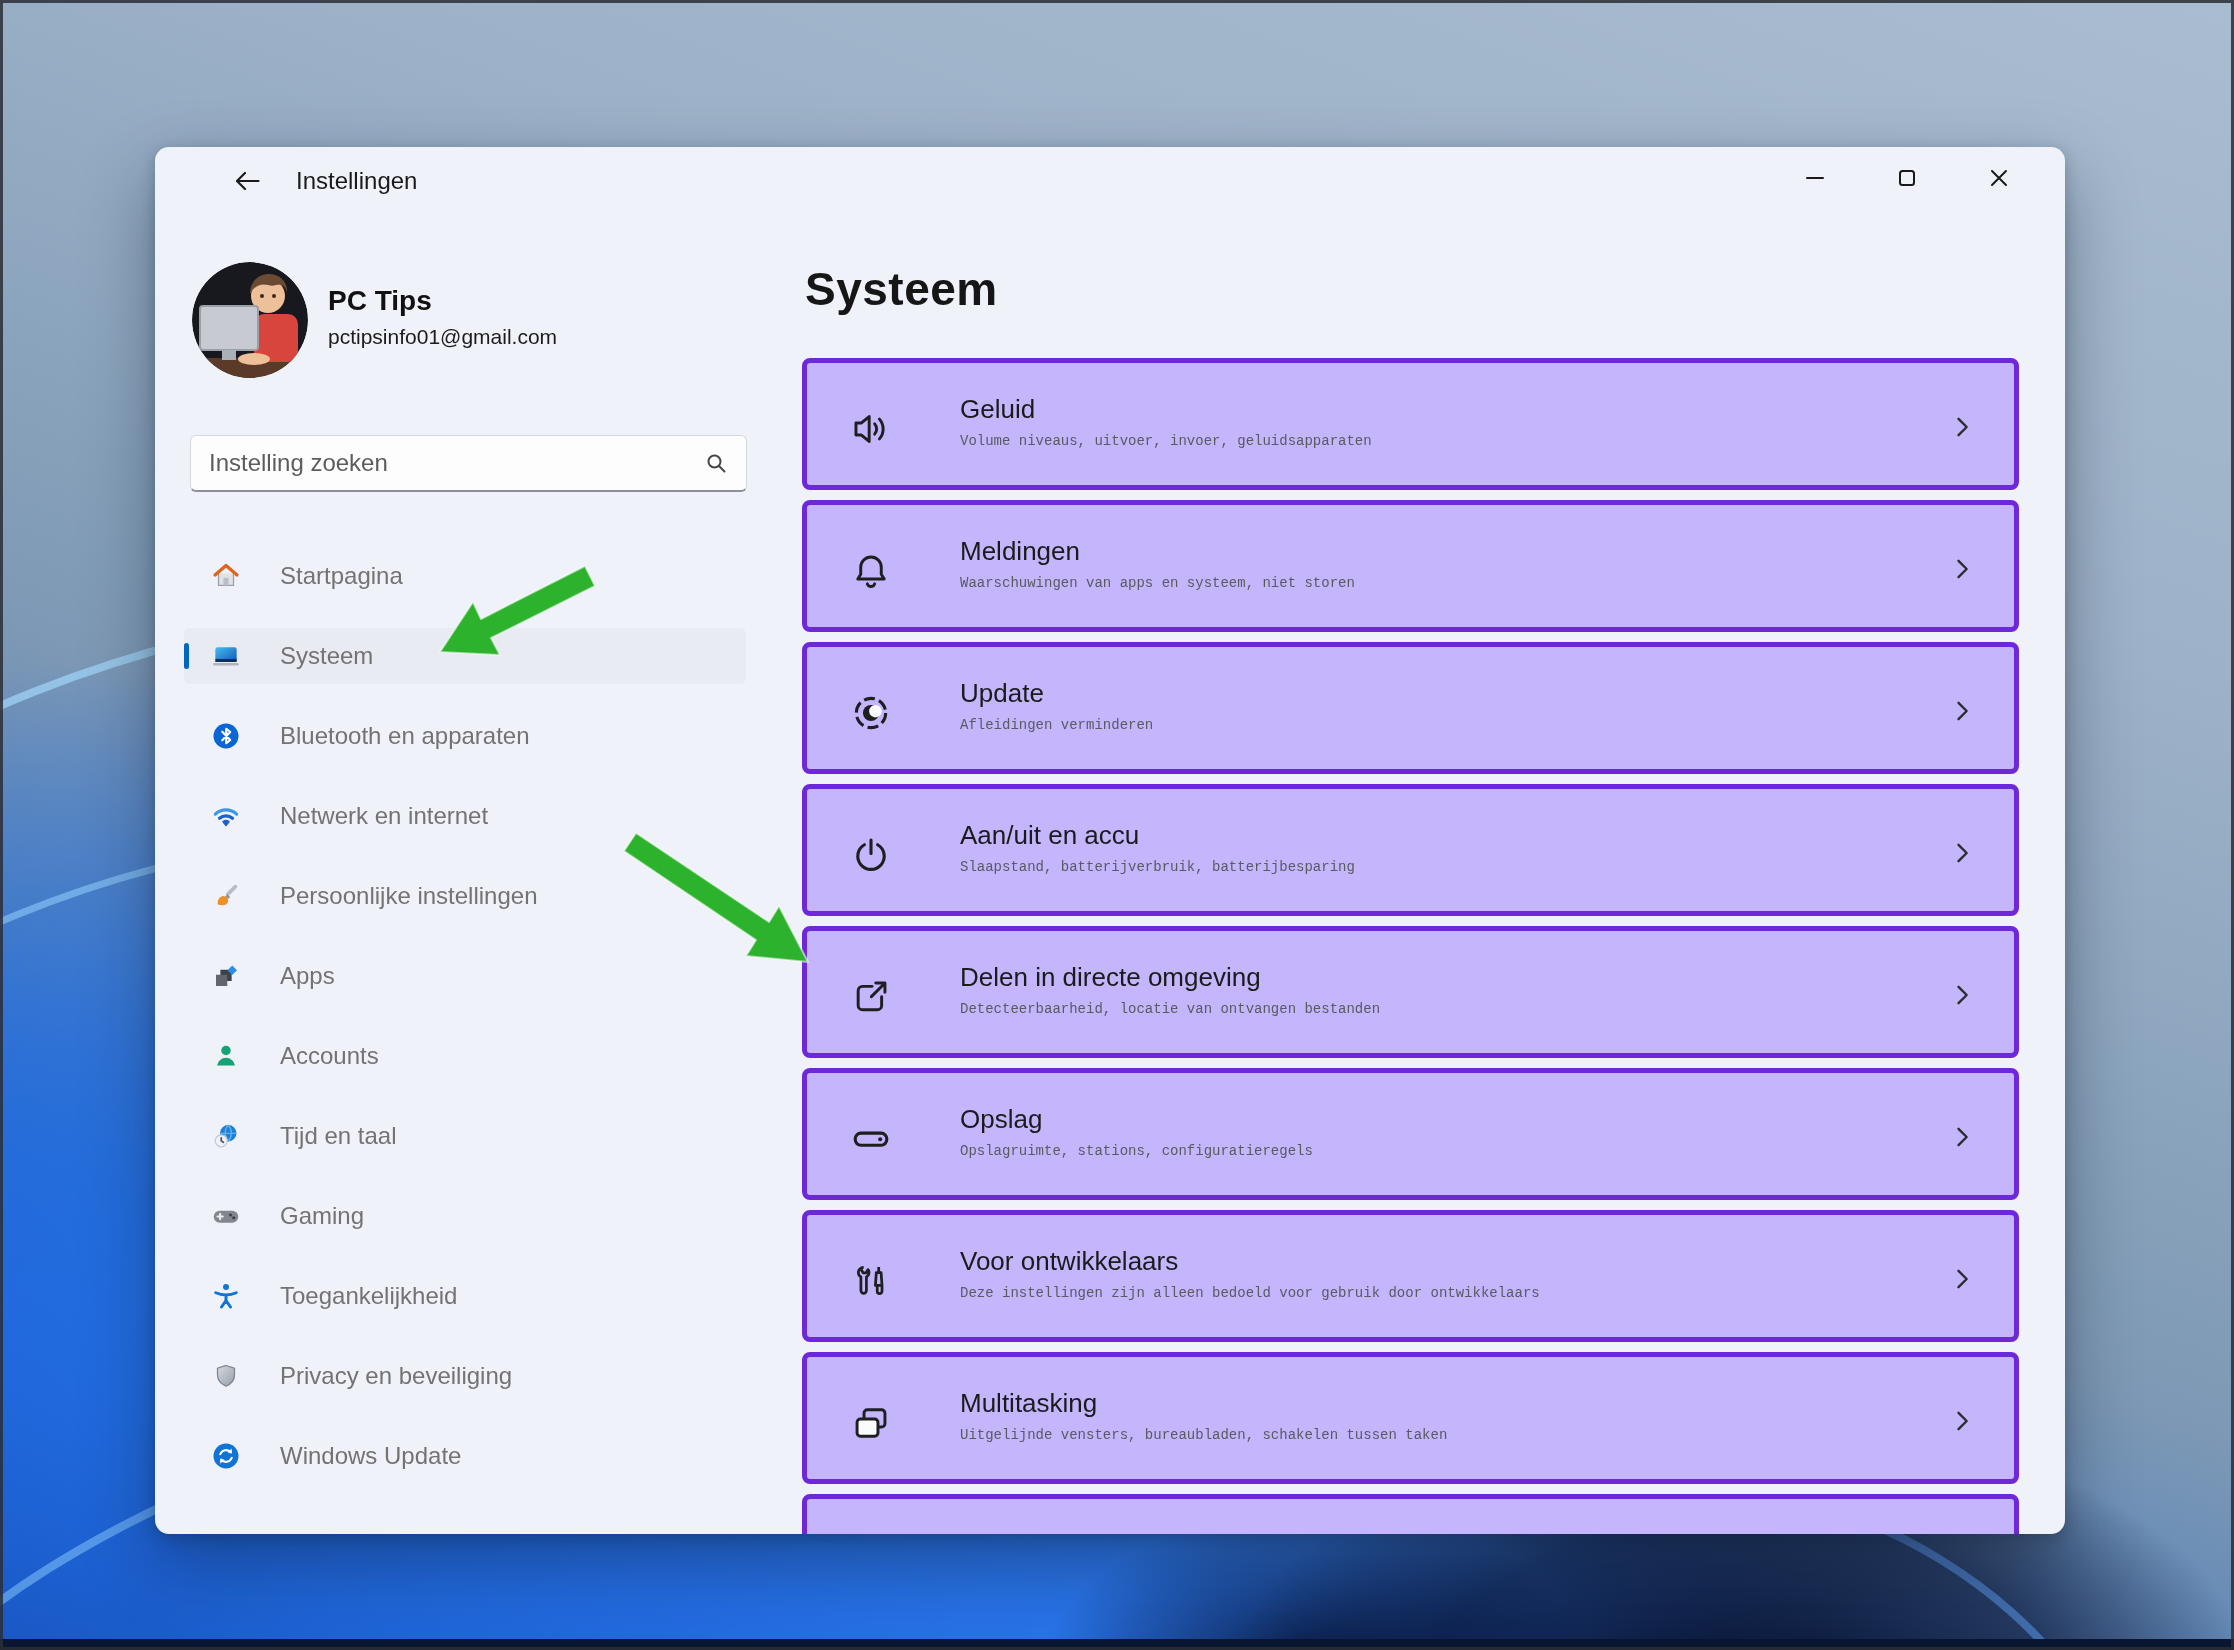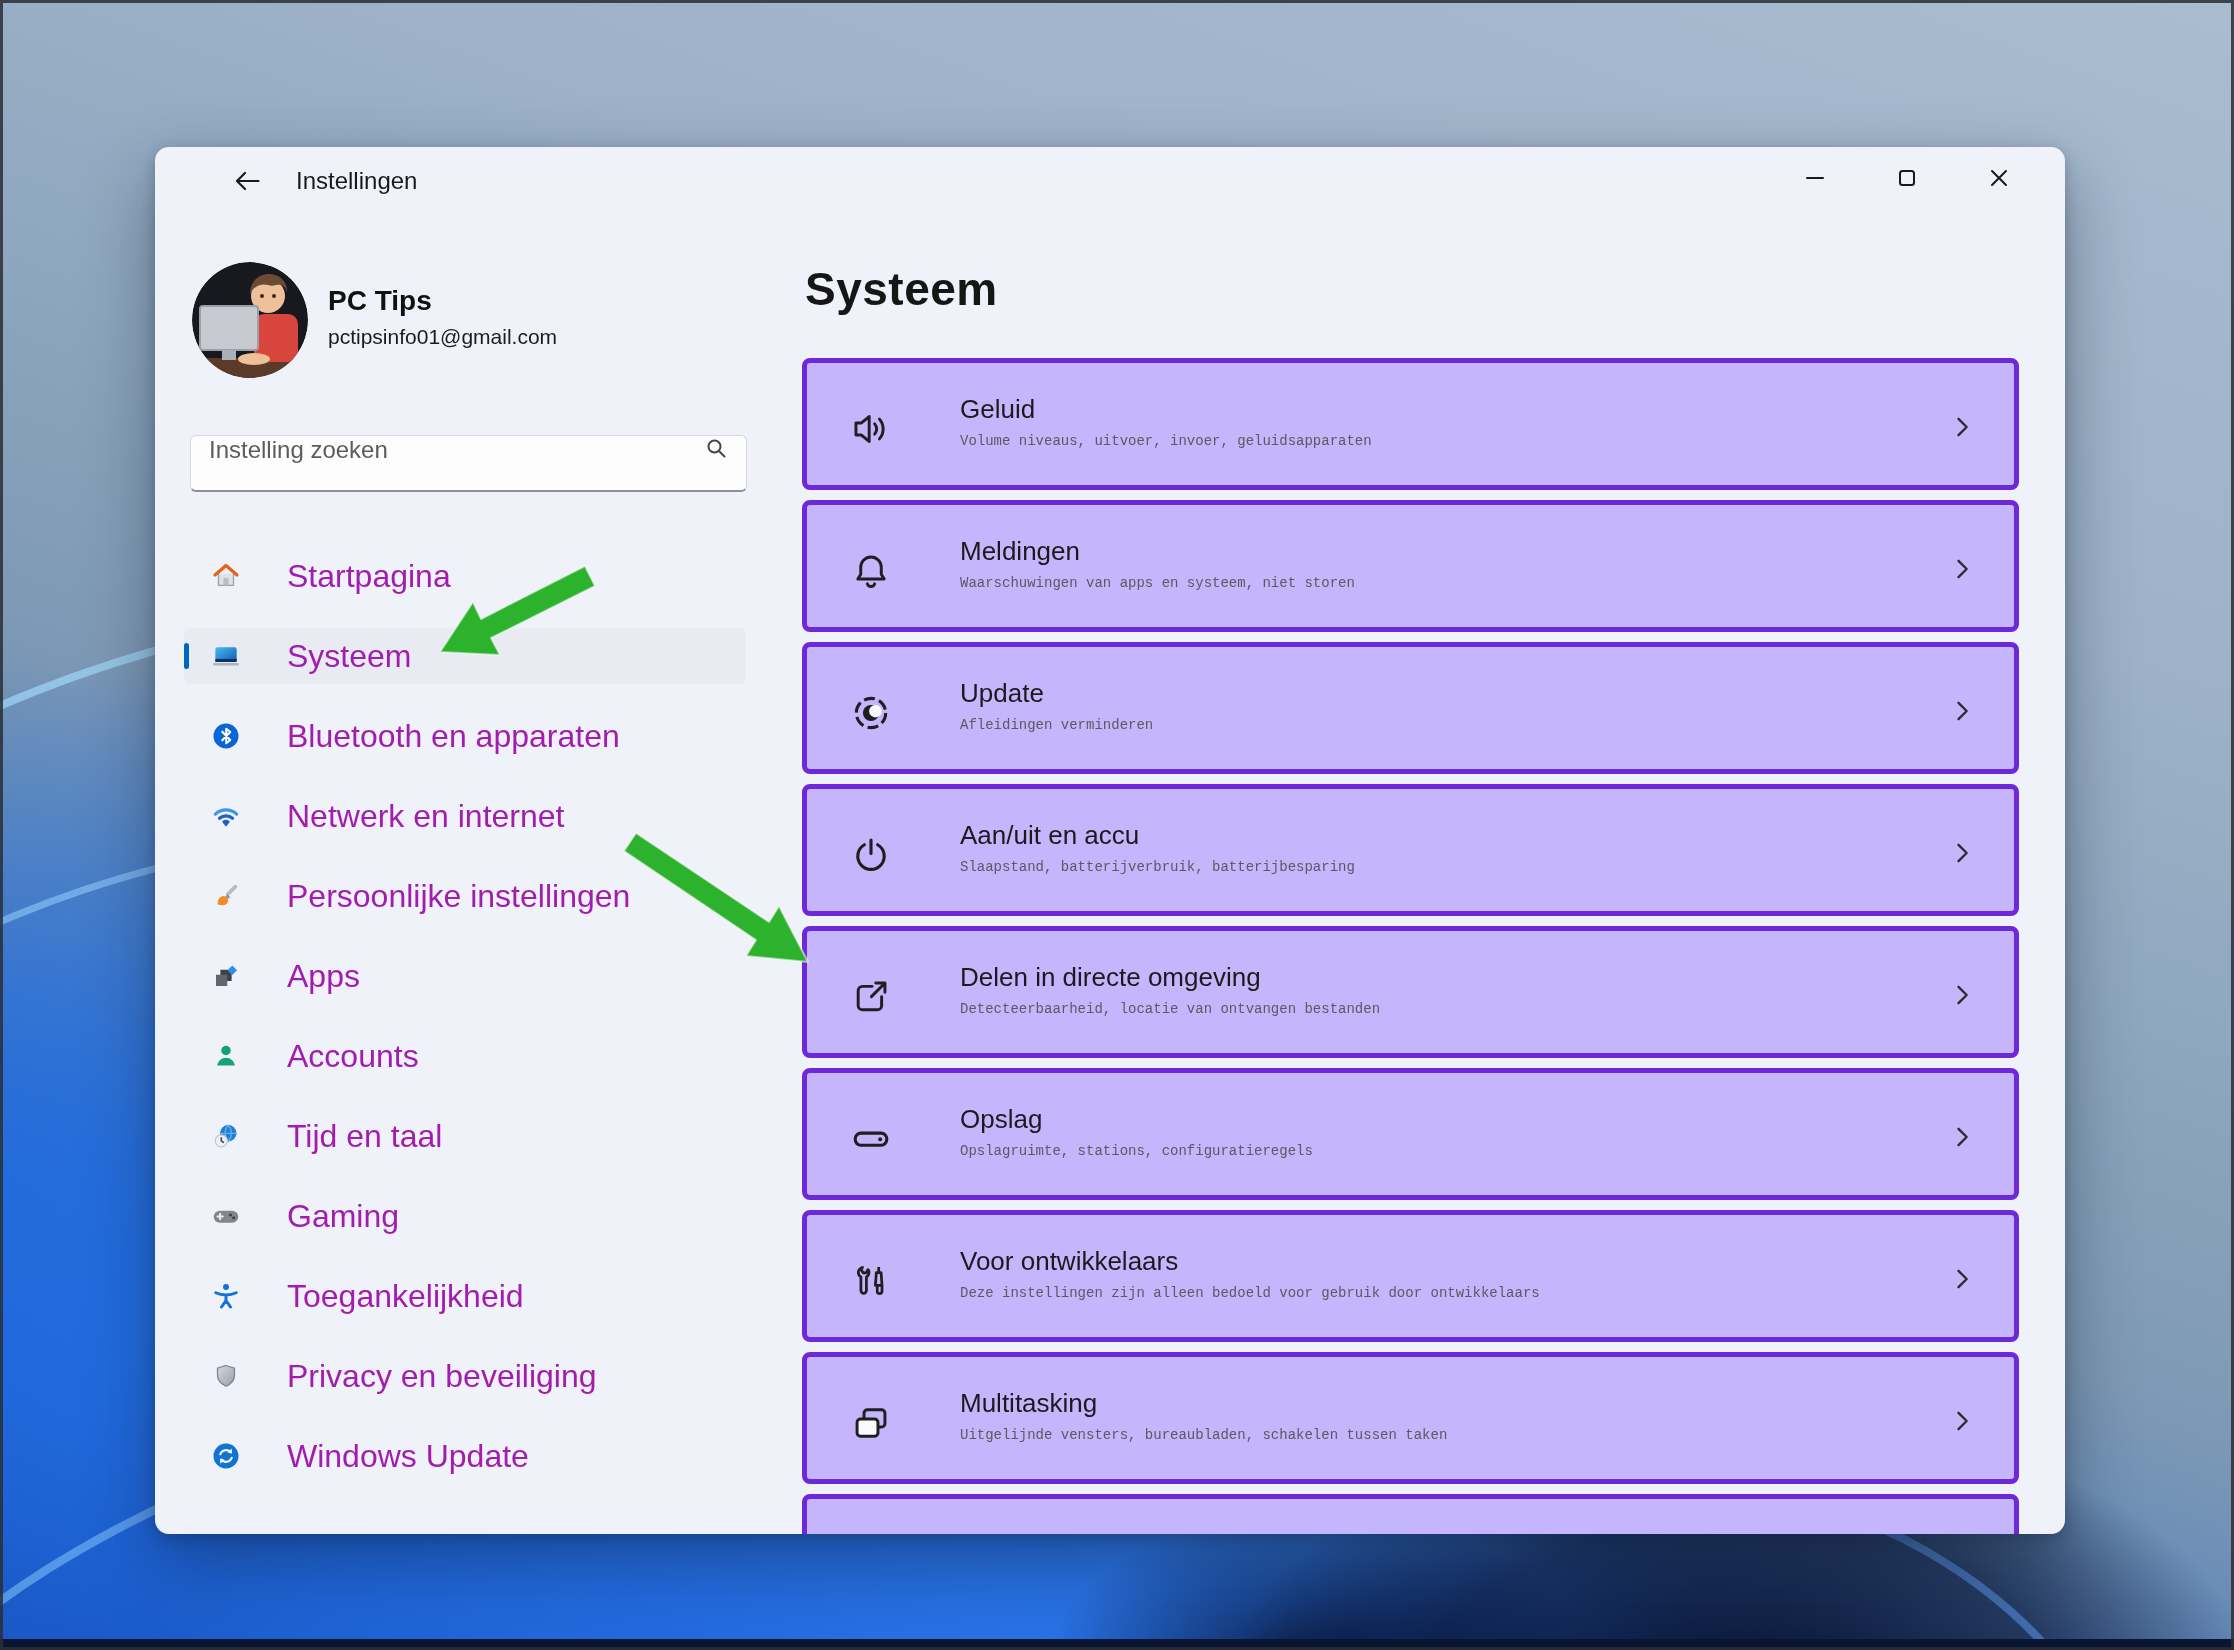--- a/index.html
+++ b/index.html
@@ -46,36 +46,36 @@
   .win-btn { width:92px; height:62px; display:flex; align-items:center; justify-content:center; }
 
   
   .avatar { position:absolute; left:37px; top:115px; width:116px; height:116px; border-radius:50%; overflow:hidden; }
   .profile-name { position:absolute; left:173px; top:138px; font-size:28px; font-weight:700; color:#111; }
   .profile-email { position:absolute; left:173px; top:178px; font-size:21px; color:#1c1c1c; }
 
   
   .search-box { position:absolute; left:35px; top:288px; width:557px; height:57px;
     background:#fdfdfe; border:1px solid #d6d8dd; border-bottom:2px solid #8d9096; border-radius:6px;
-    display:flex; align-items:flex-start; }
+    display:flex; align-items:center; }
   .search-box input { flex:1; border:none; outline:none; background:transparent;
     font-family:inherit; font-size:24px; color:#3a3a3a; padding:0 10px 0 18px; }
   .search-box input::placeholder { color:#5c5c5c; opacity:1; }
   .search-icon-wrap { padding-right:18px; display:flex; align-items:center; }
 
   
   .sidebar { position:absolute; left:29px; top:401px; width:562px; }
   .side-item { position:relative; height:56px; margin-bottom:24px; border-radius:6px;
     display:flex; align-items:center; }
   .side-item.selected { background:#e8ebf2; }
   .side-item .accent { display:none; }
   .side-item.selected .accent { display:block; position:absolute; left:0; top:15px; width:5px; height:26px;
     border-radius:3px; }
   .side-icon { position:absolute; left:26px; width:32px; height:32px; display:flex; align-items:center; justify-content:center; }
-  .side-label { position:absolute; left:103px; font-size:32px; color:#a21caf; white-space:nowrap; }
+  .side-label { position:absolute; left:96px; font-size:24px; color:#737373; white-space:nowrap; }
 
   
   .page-title { position:absolute; left:650px; top:115px; font-size:46px; font-weight:700; color:#161616; letter-spacing:.5px; }
   .rows { position:absolute; left:647px; top:211px; width:1217px; }
   .row-card { position:relative; height:132px; margin-bottom:10px;
     background:#c4b5fd; border:5px solid #6d28d9; border-radius:8px; }
   .row-icon { position:absolute; left:42px; top:44px; width:44px; height:44px; display:flex; align-items:center; justify-content:center; }
   .row-title { position:absolute; left:153px; top:31px; font-size:26px; color:#1b1b1b; }
   .row-sub { position:absolute; left:153px; top:70px; font-size:14px; color:#595b5f;font-family:Liberation Mono, monospace; }
   .row-chevron { position:absolute; right:38px; top:50px; width:28px; height:28px; }

